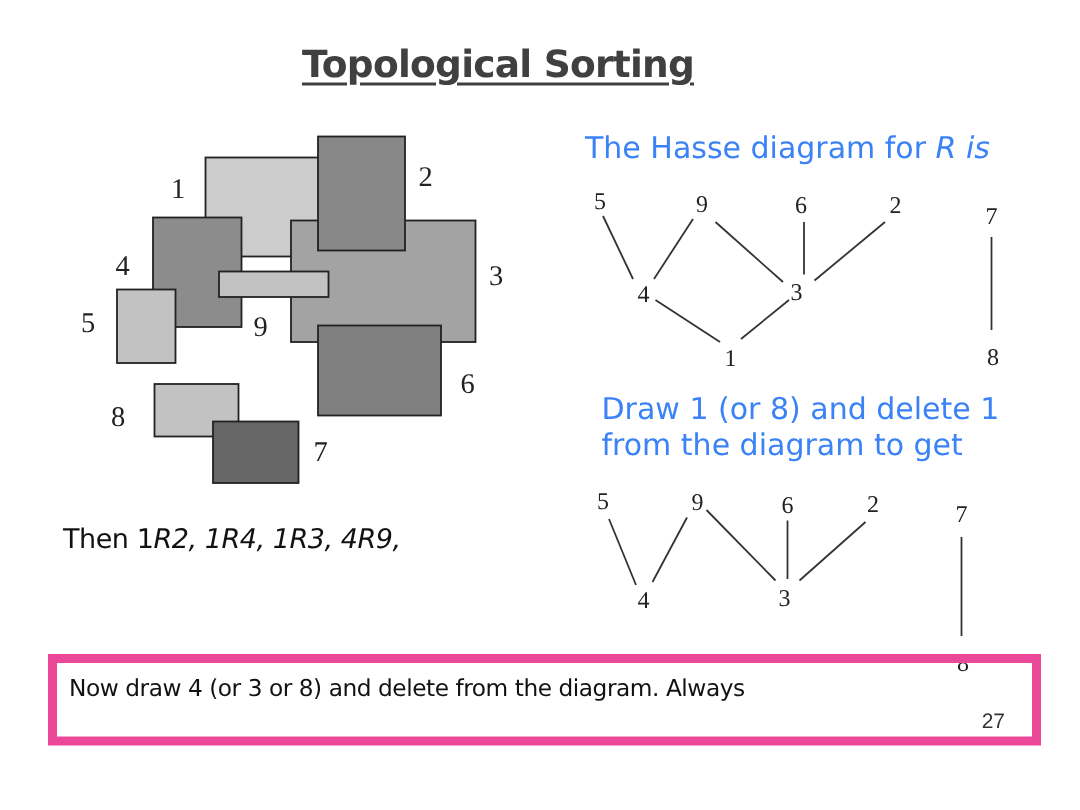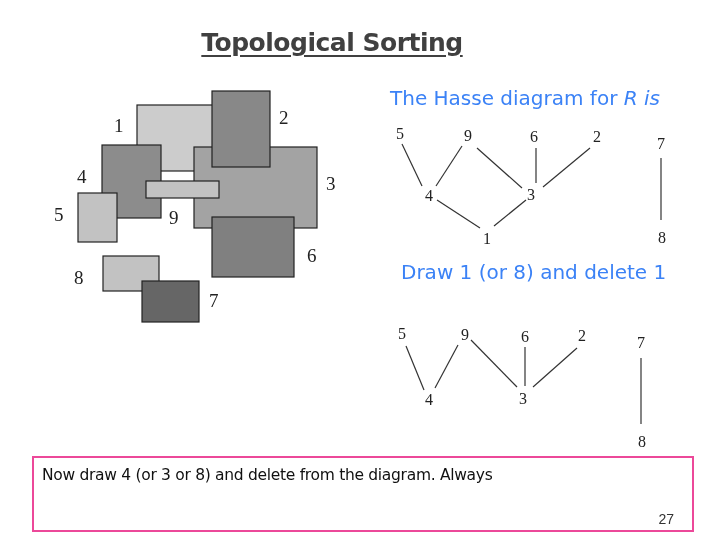--- a/index.html
+++ b/index.html
@@ -2,21 +2,21 @@
 <html><head>
 <meta charset="utf-8">
 <style>
   html, body { margin:0; padding:0; background:#ffffff; }
   body { width:720px; height:540px; position:relative; overflow:hidden; font-family:"Liberation Sans", sans-serif; }
   .title { position:absolute; left:0; top:28px; width:664px; text-align:center; font-family:"DejaVu Sans", sans-serif; font-weight:bold; font-size:25px; color:#404040; text-decoration:underline; text-underline-offset:4px; text-decoration-thickness:2px; letter-spacing:-0.5px; }
   .caption { position:absolute; font-family:"DejaVu Sans", sans-serif; font-size:20px; color:#3b82f6; line-height:24px; }
   .caption i { font-style:italic; }
   .then-text { position:absolute; left:42px; top:345px; font-family:"DejaVu Sans", sans-serif; font-size:18px; line-height:29px; color:#111; letter-spacing:-0.3px; }
   .then-text i { font-style:italic; }
-  .note-box { position:absolute; left:32px; top:456px; width:662px; height:76px; border:2px solid #ec4899; box-sizing:border-box; }
+  .note-box { position:absolute; left:32px; top:436px; width:662px; height:61px; border:6px solid #ec4899; box-sizing:border-box; }
   .note-text { position:absolute; left:8px; top:5px; font-family:"DejaVu Sans", sans-serif; font-size:15.5px; line-height:25px; color:#111; letter-spacing:-0.3px; }
   .page-num { position:absolute; right:18px; bottom:3px; font-size:14px; color:#333; }
   svg { position:absolute; left:0; top:0; }
   .lbl { font-family:"Liberation Serif", serif; font-size:19px; fill:#222; }
   .hlbl { font-family:"Liberation Serif", serif; font-size:16px; fill:#222; }
 </style>
 </head>
 <body>
 
 <div class="title">Topological Sorting</div>
@@ -84,23 +84,25 @@
       <text x="642" y="447" class="hlbl" text-anchor="middle">8</text>
     </g>
 </svg>
 
 <div class="caption" style="left:390px; top:86px;">
   <span>The Hasse diagram for </span><i>R is</i>
 </div>
 
 <div class="caption" style="left:385px; top:260px;margin-left:16px;">
   <div>Draw 1 (or 8) and delete 1</div>
+  <div>from the diagram to get</div>
 </div>
 
 <div class="then-text">
+  <div><span>Then 1</span><i>R2, 1R4, 1R3, 4R9,</i></div>
 </div>
 
 <div class="note-box">
   <div class="note-text">
     <div>Now draw 4 (or 3 or 8) and delete from the diagram.  Always</div>
   </div>
   <div class="page-num">27</div>
 </div>
 
 </body></html>

